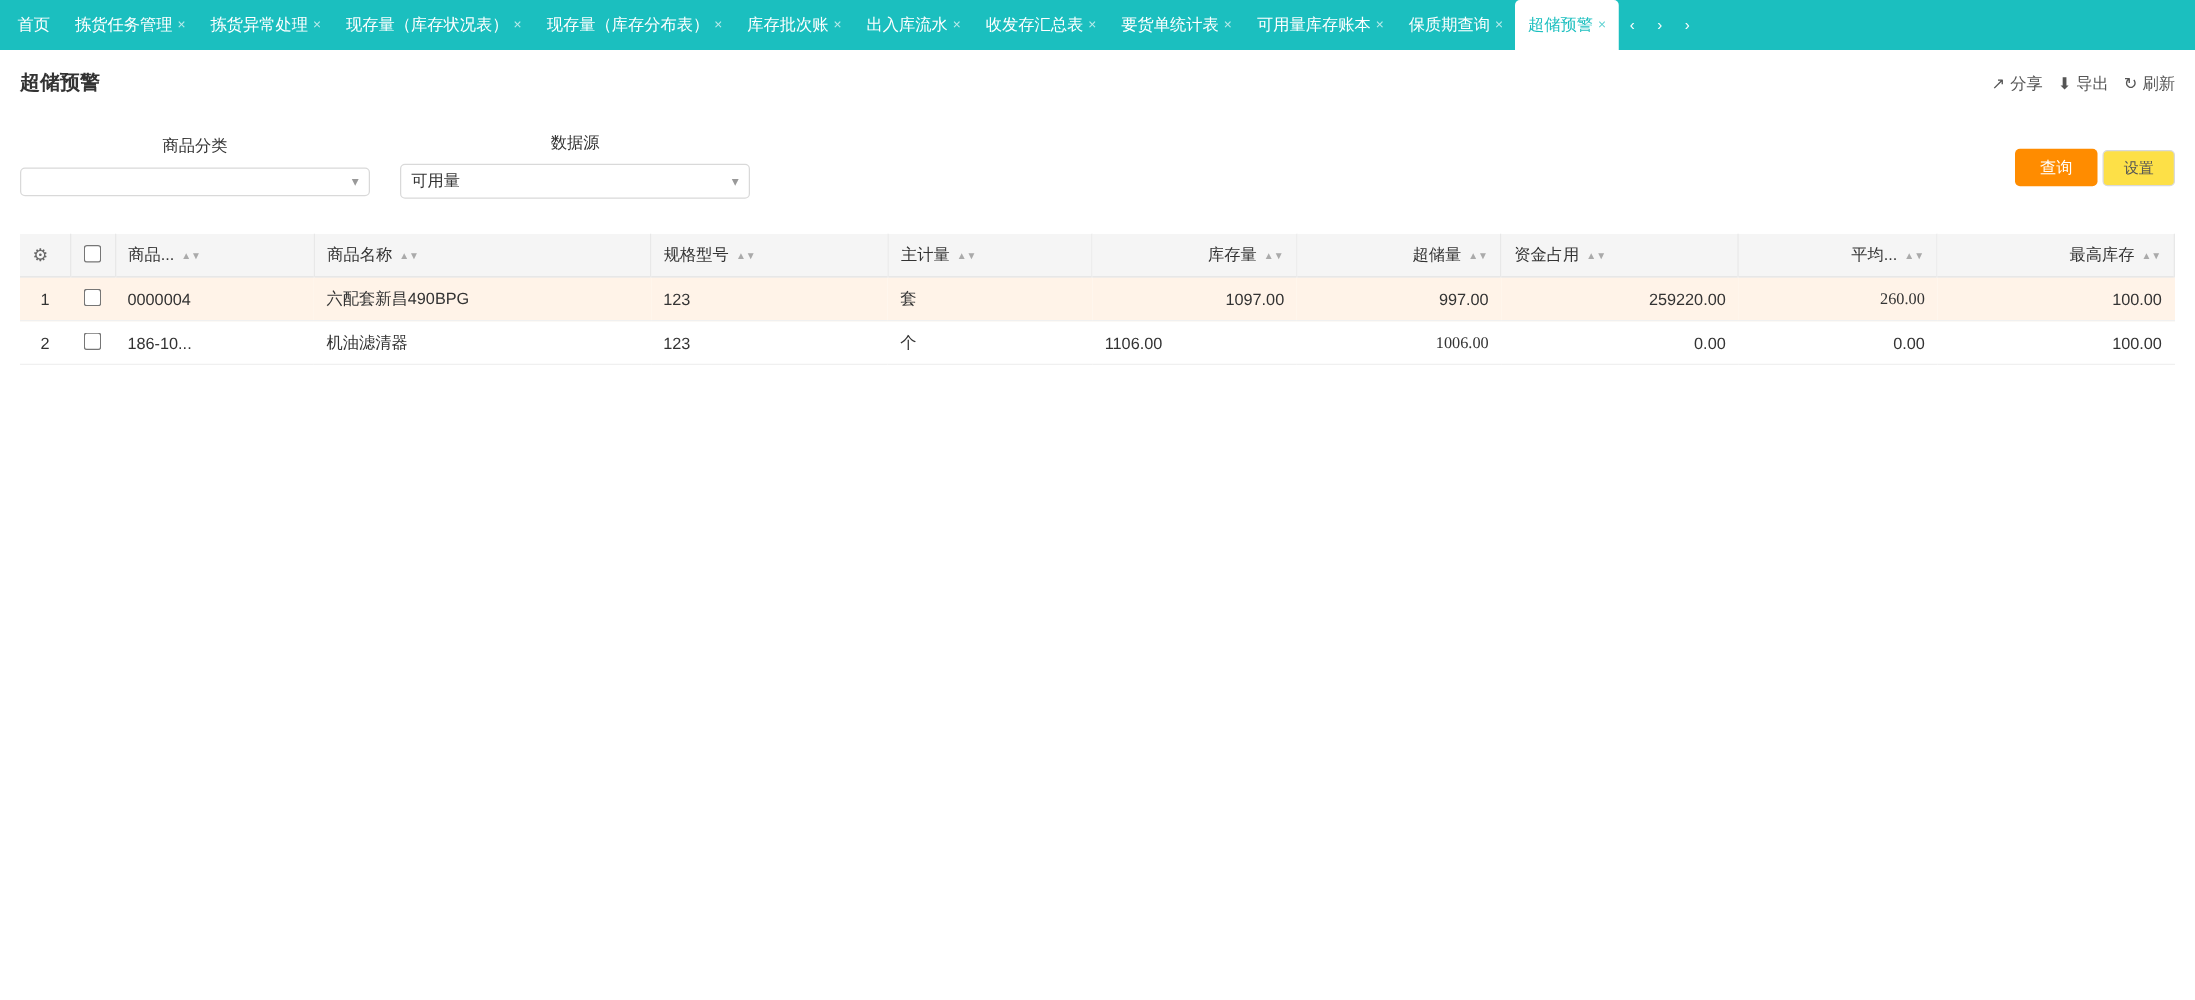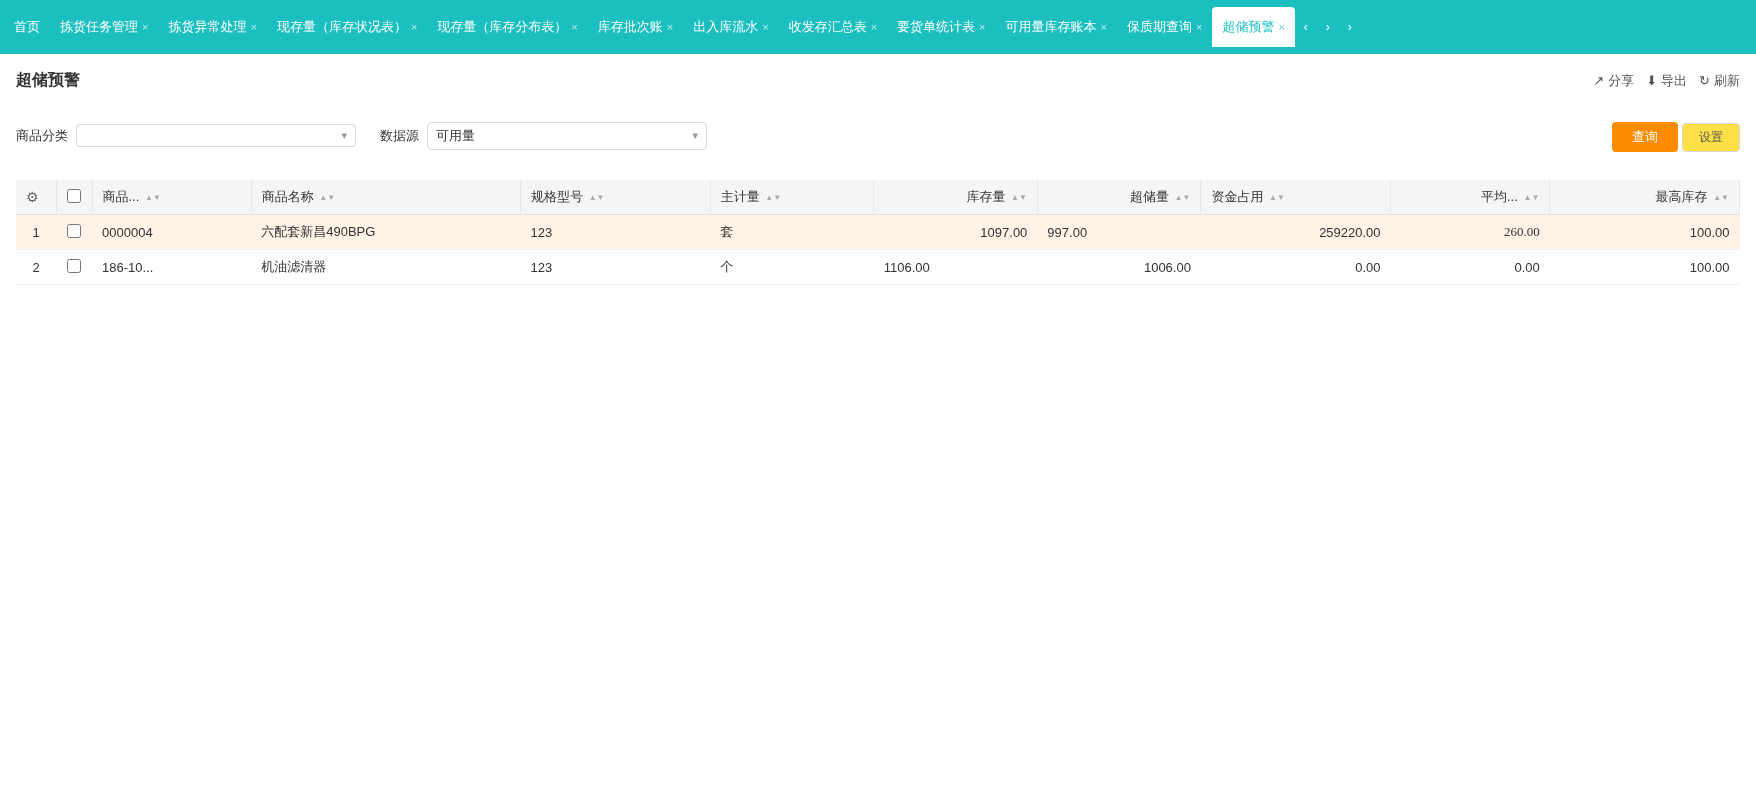--- a/index.html
+++ b/index.html
@@ -3,21 +3,21 @@
   <meta charset="utf-8">
   <style>
     * { box-sizing: border-box; margin: 0; padding: 0; }
     body { font-family: 'Microsoft YaHei', Arial, sans-serif; font-size: 13px; background: #f5f5f5; overflow-x: hidden; }
 
     
     .top-nav {
       display: flex;
       align-items: center;
       background: #1bbfbf;
-      height: 54px;
+      height: 40px;
       padding: 0 4px;
       overflow: hidden;
       white-space: nowrap;
     }
     .nav-item {
       display: inline-flex;
       align-items: center;
       height: 40px;
       padding: 0 10px;
       color: #fff;
@@ -86,20 +86,21 @@
       display: flex;
       align-items: center;
       gap: 24px;
       margin-bottom: 16px;
       padding: 12px 0;
     }
     .filter-group {
       display: flex;
       align-items: center;
       gap: 8px;
+      flex-direction: column;
     }
     .filter-label {
       color: #333;
       font-size: 13px;
       white-space: nowrap;
     }
     .filter-select {
       display: flex;
       align-items: center;
       border: 1px solid #d9d9d9;
@@ -350,36 +351,36 @@
     <tr class="highlighted">
     <td class="row-num">1</td>
     <td class="checkbox-cell">
       <input type="checkbox" style="">
     </td>
     <td>0000004</td>
     <td>六配套新昌490BPG</td>
     <td>123</td>
     <td>套</td>
     <td style="text-align:right;">1097.00</td>
-    <td style="">997.00</td>
+    <td style="text-align:right;">997.00</td>
     <td style="text-align:right;">259220.00</td>
     <td style="text-align:right;font-family:Liberation Serif, serif;">260.00</td>
     <td style="text-align:right;">100.00</td>
   </tr>
         <tr>
     <td class="row-num">2</td>
     <td class="checkbox-cell">
       <input type="checkbox" style="">
     </td>
     <td>186-10...</td>
     <td>机油滤清器</td>
     <td>123</td>
     <td>个</td>
     <td style="">1106.00</td>
-    <td style="text-align:right;">1006.00</td>
+    <td style="text-align:right;font-family:Liberation Serif, serif;">1006.00</td>
     <td style="text-align:right;">0.00</td>
     <td style="text-align:right;">0.00</td>
     <td style="text-align:right;">100.00</td>
   </tr>
       </tbody>
   </table>
 
 </div>
 
 </body></html>

